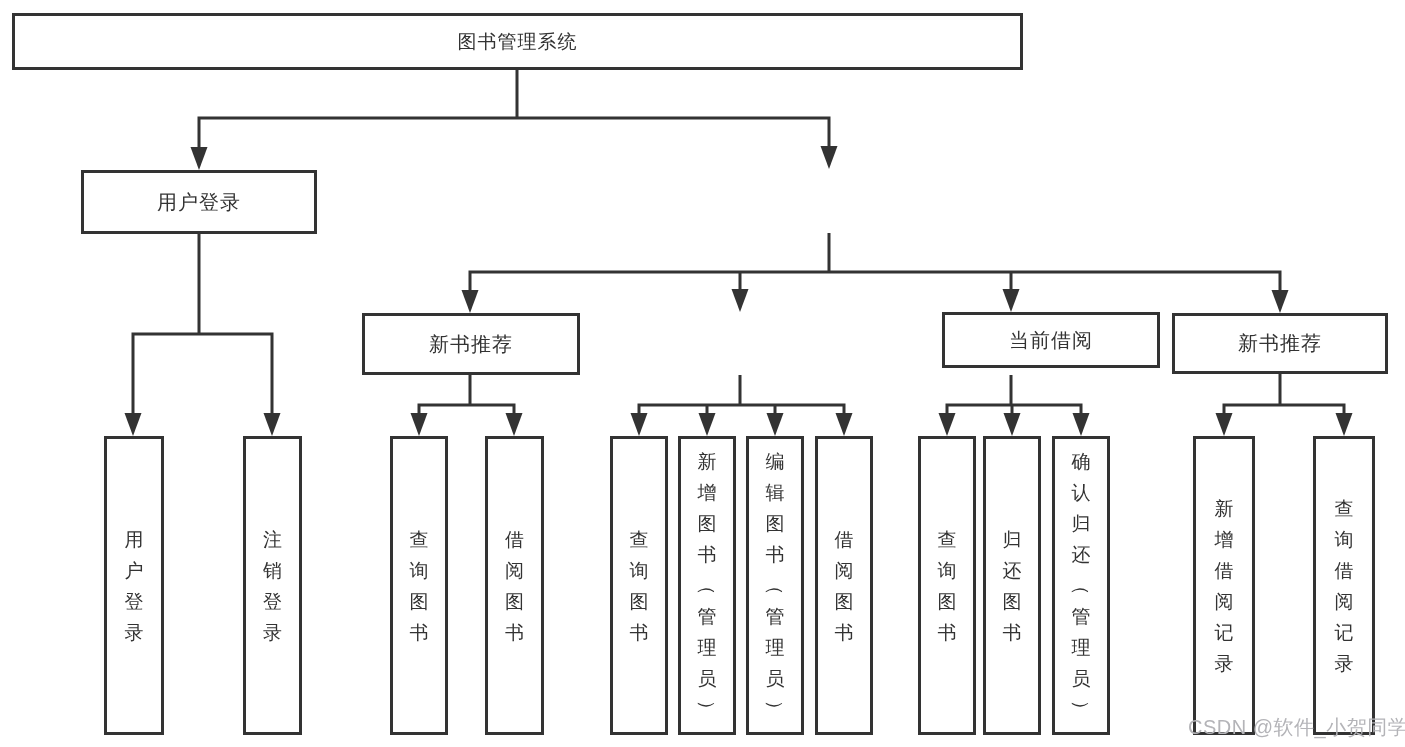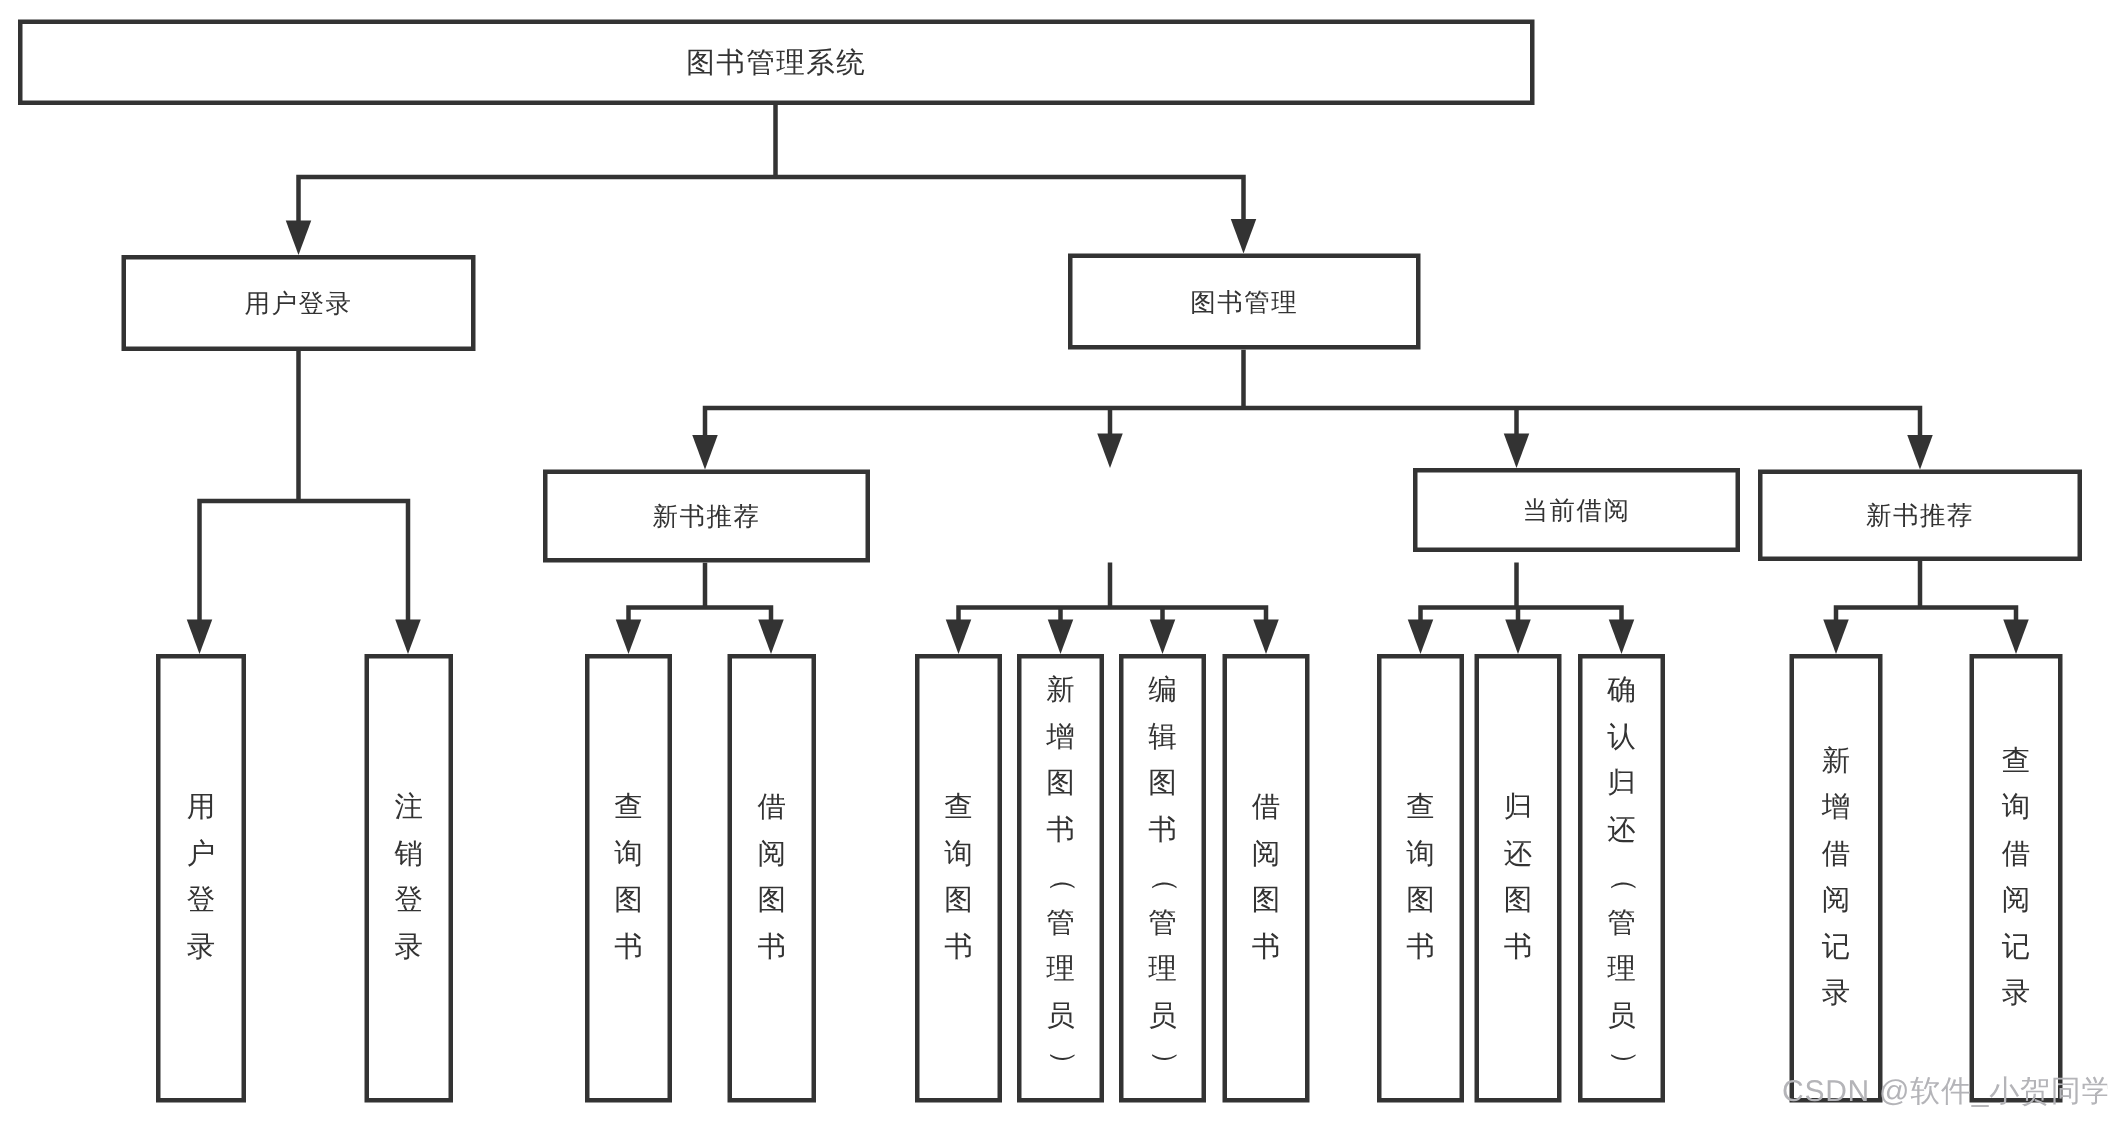--- a/index.html
+++ b/index.html
@@ -18,24 +18,23 @@
   }
   #wires{position:absolute;left:0;top:0;width:1405px;height:747px;}
   .box{
     position:absolute;
     box-sizing:border-box;
     border:3px solid var(--line);
     background:var(--bg);
     display:flex;
     align-items:center;
     justify-content:center;
-    font-family:Liberation Mono, monospace;
   }
   .hlabel{
-    font-size:17px;
+    font-size:20px;
     color:var(--text);
     letter-spacing:1px;
     white-space:nowrap;
   }
   .root .hlabel{font-size:19px;}
   .vbox{flex-direction:column;}
   .vlabel{
     display:flex;
     flex-direction:column;
     align-items:center;
@@ -106,23 +105,20 @@
     </g>
   </svg>
 
   <div class="box root" style="left:12px;top:13px;width:1011px;height:57px">
     <span class="hlabel">图书管理系统</span>
   </div>
 
   <div class="box" style="left:81px;top:170px;width:236px;height:64px">
     <span class="hlabel">用户登录</span>
   </div>
-  <div class="box" style="left:712px;top:169px;width:235px;height:64px">
-    <span class="hlabel">图书管理</span>
-  </div>
 
   <div class="box" style="left:362px;top:313px;width:218px;height:62px">
     <span class="hlabel">新书推荐</span>
   </div>
   <div class="box" style="left:942px;top:312px;width:218px;height:56px">
     <span class="hlabel">当前借阅</span>
   </div>
   <div class="box" style="left:1172px;top:313px;width:216px;height:61px">
     <span class="hlabel">新书推荐</span>
   </div>

